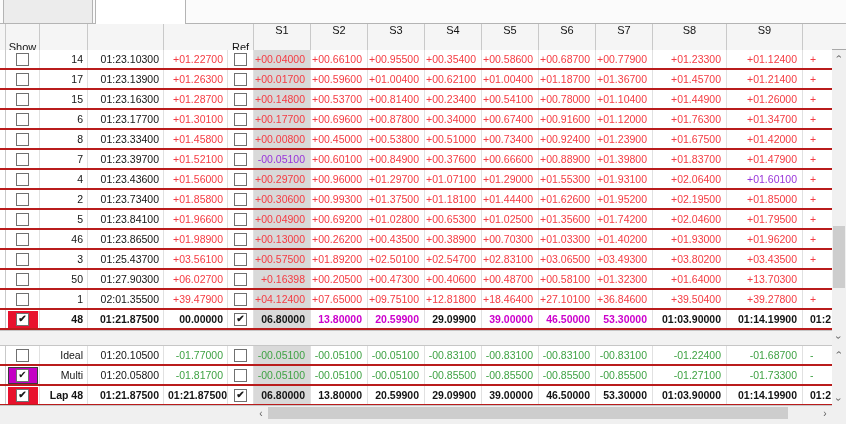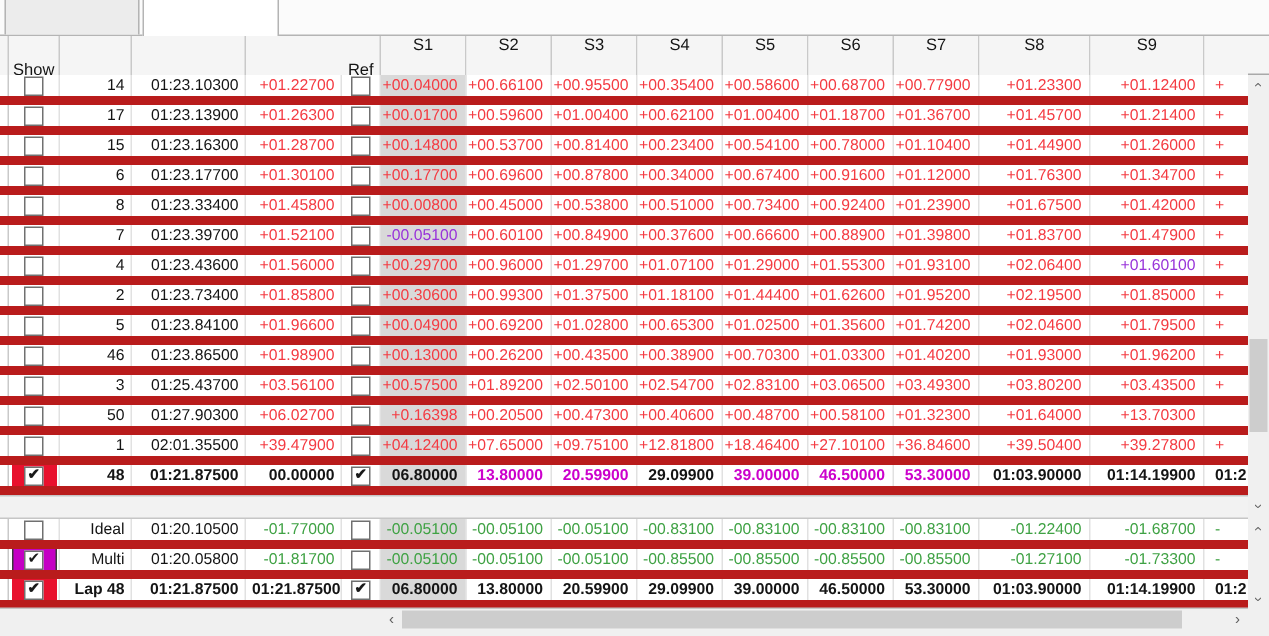--- a/index.html
+++ b/index.html
@@ -25,21 +25,21 @@
   .hcell{border-right:1px solid #c9c9c9;display:flex;flex-direction:column;align-items:center;
          justify-content:flex-start;background:#f5f5f5;overflow:hidden;}
   .hcell.sorted{background:var(--hdrsort);margin-top:45px;}
   .hcell .tri{font-size:6px;line-height:5px;color:#1a1a1a;}
   .hdr-filler{position:absolute;left:832px;top:24px;width:14px;height:26px;background:#f5f5f5;border-bottom:1px solid #a9a9a9;box-sizing:border-box;}
 
   
   .mainrows{position:absolute;left:0;top:50px;width:832px;}
   .sumrows{position:absolute;left:0;top:346px;width:832px;}
   .row{display:grid;grid-template-columns:var(--cols);height:20px;background:#fff;
-       border-bottom:6px solid #b91c1c;box-sizing:border-box;}
+       border-bottom:2px solid #b91c1c;box-sizing:border-box;}
   .row.bold{font-weight:bold;}
   .cell{display:flex;align-items:center;overflow:hidden;white-space:nowrap;border-right:1px solid #e1e1e1;
         font-size:10.5px;}
   .c0{border-right:1px solid #c9c9c9;}
   .c1,.c5{justify-content:center;}
   .c2,.c3,.c4,.num{justify-content:flex-end;padding-right:4px;}
   .num{padding-right:5px;}
   .datarow .c6{background:var(--s1bg);}
   .c15{justify-content:flex-start;padding-left:7px;border-right:none;}
   .clipleft{justify-content:flex-start;padding-left:4px;padding-right:0;}

